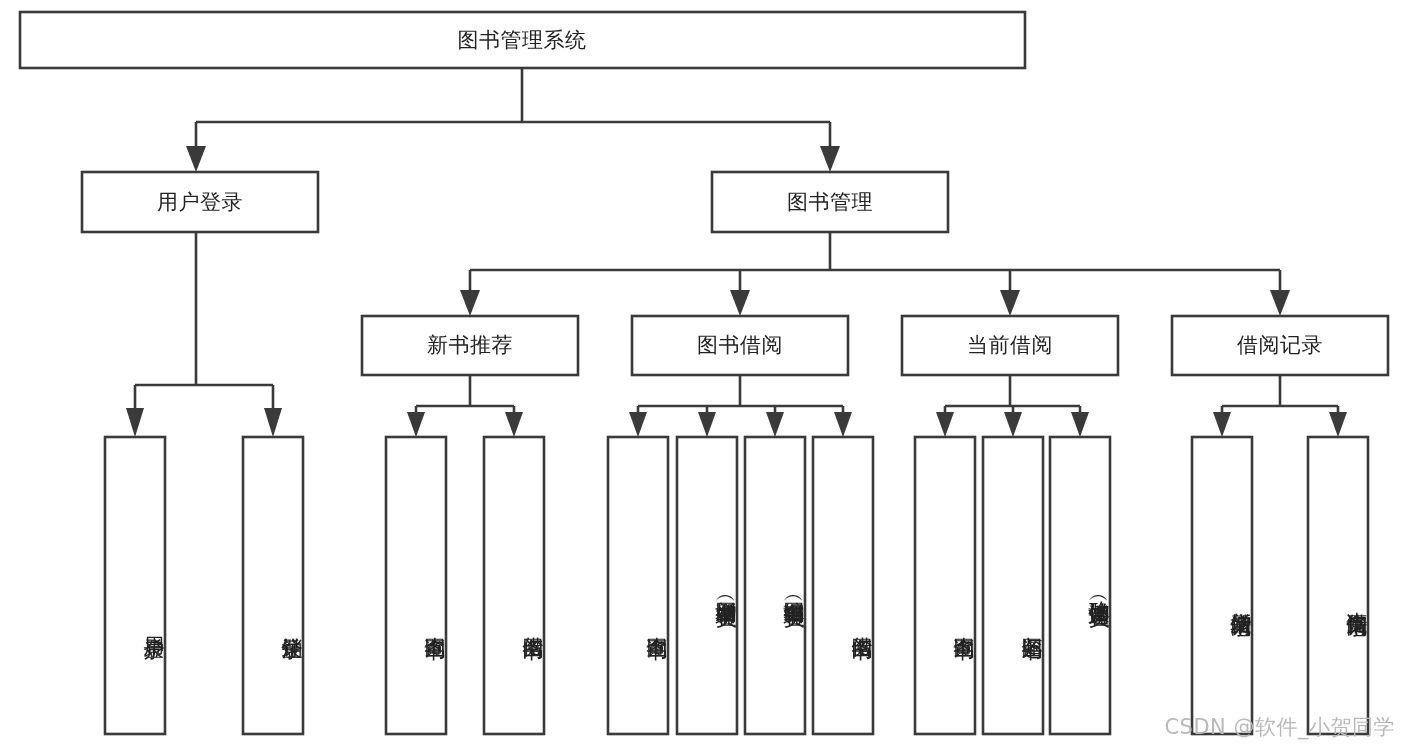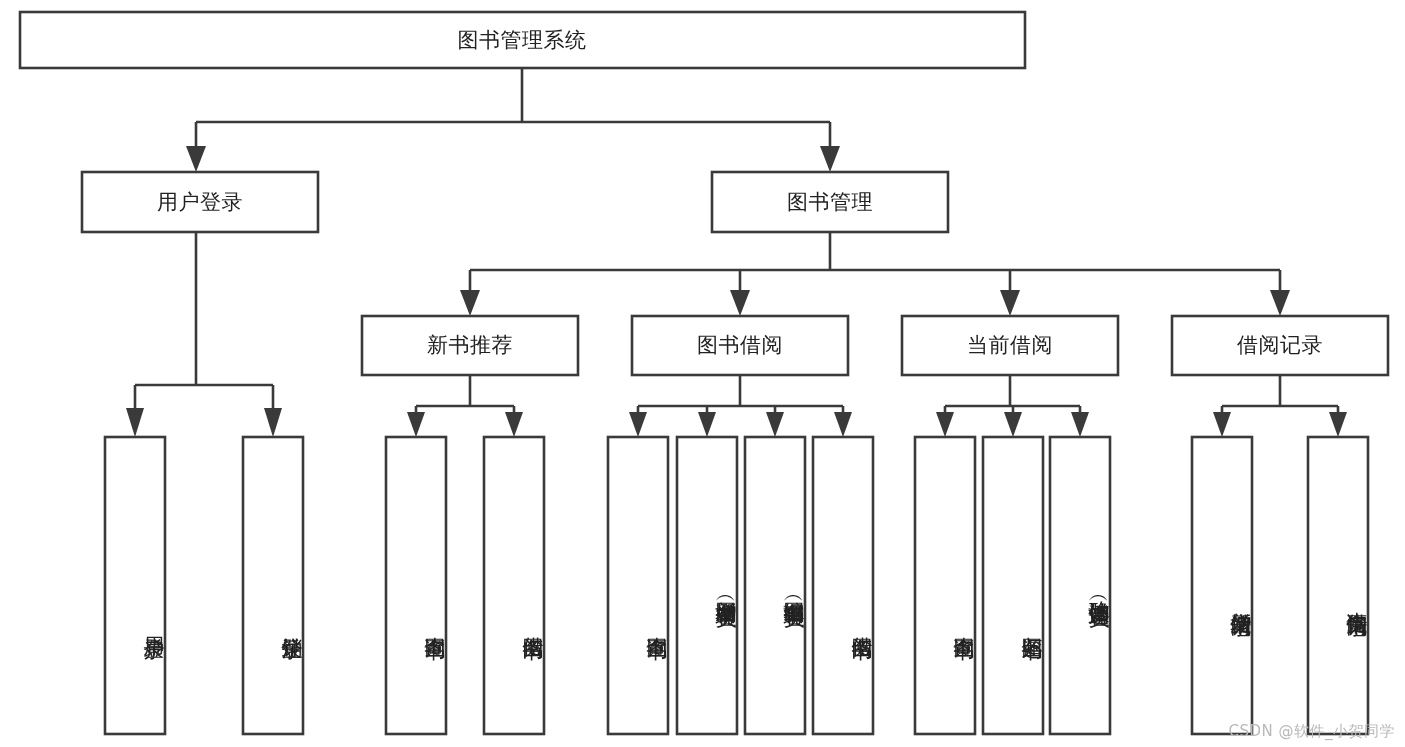--- a/index.html
+++ b/index.html
@@ -65,21 +65,21 @@
     align-items: flex-start;
     justify-content: center;
     white-space: nowrap;
     pointer-events: none;
   }
   .watermark {
     position: absolute;
     right: 10px;
     bottom: 6px;
     font-family: "DejaVu Sans", "Liberation Sans", sans-serif;
-    font-size: 15px;
+    font-size: 21px;
     color: #b9b9b9;
     letter-spacing: 0.5px;
     white-space: nowrap;
   }
 </style>
 </head>
 <body>
 
 <div id="diagram-root">
 

